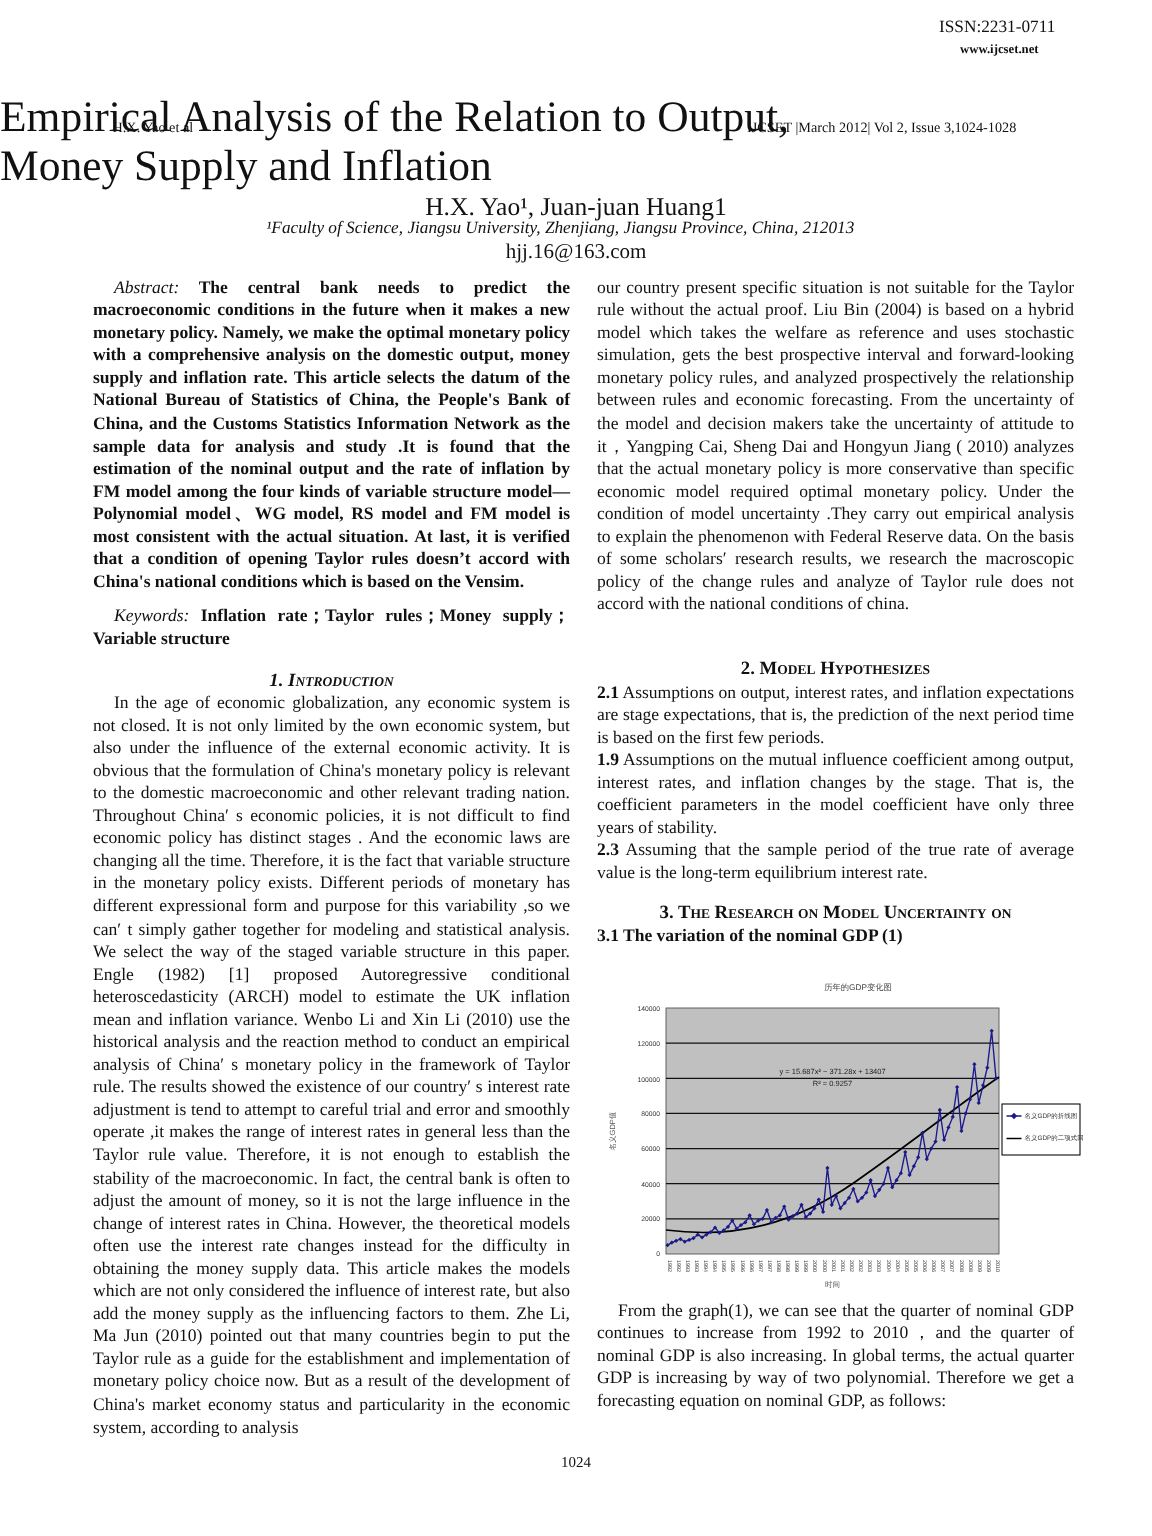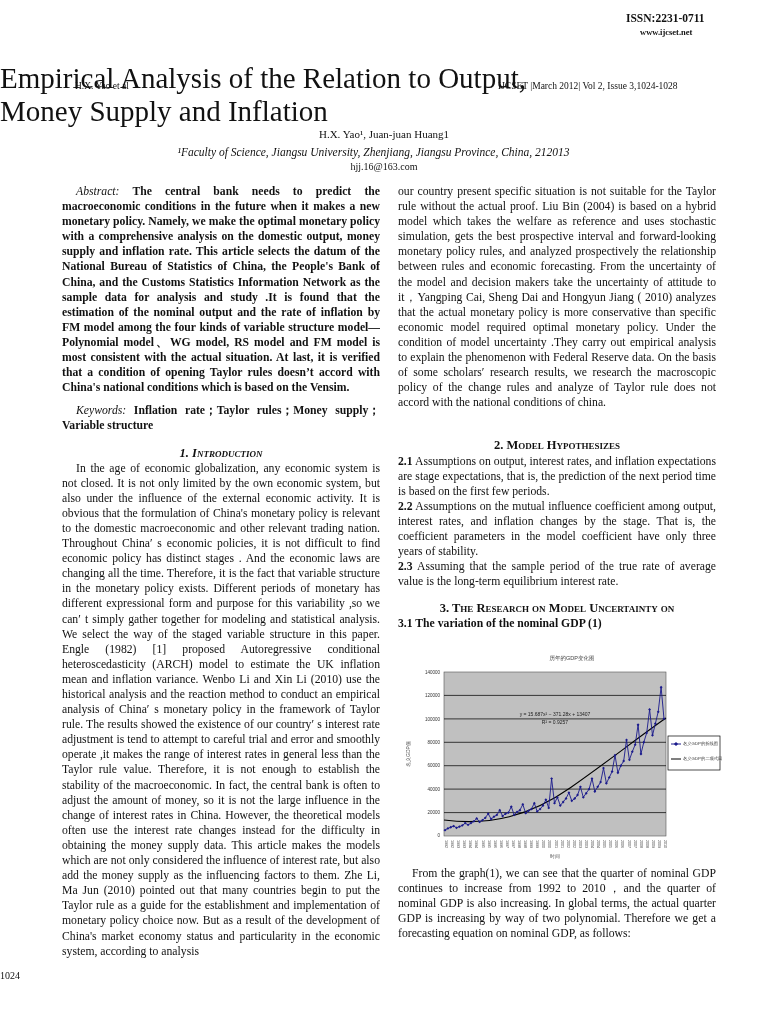--- a/index.html
+++ b/index.html
@@ -1,32 +1,32 @@
 <!DOCTYPE html>
 <html><head>
 <meta charset="utf-8">
 <style>
   html,body{margin:0;padding:0;background:#fff;}
   body{width:768px;height:1024px;position:relative;overflow:hidden;font-family:"Liberation Serif","DejaVu Serif",serif;color:#111;}
   .abs{position:absolute;}
   .hdr{font-size:9.5px;margin-top:40px;}
-  .issn{font-weight:bold;font-size:11.5px;}
+  .issn{font-weight:normal;font-size:11.5px;}
   .web{font-size:8.5px;font-weight:bold;}
   .title{left:0;width:768px;font-size:29px;line-height:33px;top:62px;}
-  .authors{left:0;width:768px;text-align:center;top:128px;font-size:11px;}
+  .authors{left:0;width:768px;text-align:center;top:128px;font-size:17px;}
   .affil{left:0;width:747px;text-align:center;top:146px;font-size:11.5px;font-style:italic;}
-  .email{left:0;width:768px;text-align:center;top:161px;font-size:10px;}
+  .email{left:0;width:768px;text-align:center;top:161px;font-size:14px;}
   .col{font-size:11.7px;line-height:15.1px;text-align:justify;}
   .col p{margin:0;text-indent:14px;}
   .abstract{font-weight:bold;}
   .abstract i{font-weight:normal;}
   .sec{text-align:center;font-weight:bold;font-size:12.5px;font-variant:small-caps;}
   .b{font-weight:bold;}
   .chart{left:400px;top:648px;width:322px;height:212px;}
-  .pg{left:0;width:768px;top:970px;font-size:10px;}
+  .pg{left:0;width:768px;text-align:center;top:970px;font-size:10px;}
 </style>
 </head>
 <body>
 
 <div class="abs issn" style="left:626px;top:12px;">ISSN:2231-0711</div>
 <div class="abs web" style="left:640px;top:27px;">www.ijcset.net</div>
 <div class="abs hdr" style="left:75px;top:41px;">H.X. Yao et al</div>
 <div class="abs hdr" style="left:498px;top:41px;">IJCSET |March 2012| Vol 2, Issue 3,1024-1028</div>
 
 <div class="abs title">
@@ -41,21 +41,21 @@
   <p class="abstract"><i>Abstract:</i> <span>The central bank needs to predict the macroeconomic conditions in the future when it makes a new monetary policy. Namely, we make the optimal monetary policy with a comprehensive analysis on the domestic output, money supply and inflation rate. This article selects the datum of the National Bureau of Statistics of China, the People's Bank of China, and the Customs Statistics Information Network as the sample data for analysis and study .It is found that the estimation of the nominal output and the rate of inflation by FM model among the four kinds of variable structure model—Polynomial model、WG model, RS model and FM model is most consistent with the actual situation. At last, it is verified that a condition of opening Taylor rules doesn’t accord with China's national conditions which is based on the Vensim.</span></p>
   <p class="b" style="margin-top:8px;"><i style="font-weight:normal">Keywords:</i> <span>Inflation rate；Taylor rules；Money supply；Variable structure</span></p>
   <div class="sec" style="margin-top:12px;font-style:italic;">1. Introduction</div>
   <p>In the age of economic globalization, any economic system is not closed. It is not only limited by the own economic system, but also under the influence of the external economic activity. It is obvious that the formulation of China's monetary policy is relevant to the domestic macroeconomic and other relevant trading nation. Throughout China′ s economic policies, it is not difficult to find economic policy has distinct stages . And the economic laws are changing all the time. Therefore, it is the fact that variable structure in the monetary policy exists. Different periods of monetary has different expressional form and purpose for this variability ,so we can′ t simply gather together for modeling and statistical analysis. We select the way of the staged variable structure in this paper. Engle (1982) [1] proposed Autoregressive conditional heteroscedasticity (ARCH) model to estimate the UK inflation mean and inflation variance. Wenbo Li and Xin Li (2010) use the historical analysis and the reaction method to conduct an empirical analysis of China′ s monetary policy in the framework of Taylor rule. The results showed the existence of our country′ s interest rate adjustment is tend to attempt to careful trial and error and smoothly operate ,it makes the range of interest rates in general less than the Taylor rule value. Therefore, it is not enough to establish the stability of the macroeconomic. In fact, the central bank is often to adjust the amount of money, so it is not the large influence in the change of interest rates in China. However, the theoretical models often use the interest rate changes instead for the difficulty in obtaining the money supply data. This article makes the models which are not only considered the influence of interest rate, but also add the money supply as the influencing factors to them. Zhe Li, Ma Jun (2010) pointed out that many countries begin to put the Taylor rule as a guide for the establishment and implementation of monetary policy choice now. But as a result of the development of China's market economy status and particularity in the economic system, according to analysis</p>
 </div>
 
 <div class="abs col" style="left:398px;top:184px;width:318px;">
   <p style="text-indent:0">our country present specific situation is not suitable for the Taylor rule without the actual proof. Liu Bin (2004) is based on a hybrid model which takes the welfare as reference and uses stochastic simulation, gets the best prospective interval and forward-looking monetary policy rules, and analyzed prospectively the relationship between rules and economic forecasting. From the uncertainty of the model and decision makers take the uncertainty of attitude to it，Yangping Cai, Sheng Dai and Hongyun Jiang ( 2010) analyzes that the actual monetary policy is more conservative than specific economic model required optimal monetary policy. Under the condition of model uncertainty .They carry out empirical analysis to explain the phenomenon with Federal Reserve data. On the basis of some scholars′ research results, we research the macroscopic policy of the change rules and analyze of Taylor rule does not accord with the national conditions of china.</p>
   <div class="sec" style="margin-top:28px;">2. Model Hypothesizes</div>
   <div><span class="b">2.1</span> <span>Assumptions on output, interest rates, and inflation expectations are stage expectations, that is, the prediction of the next period time is based on the first few periods.</span></div>
-  <div><span class="b">2.2</span> <span>Assumptions on the mutual influence coefficient among output, interest rates, and inflation changes by the stage. That is, the coefficient parameters in the model coefficient have only three years of stability.</span></div>
+  <div><span class="b">1.9</span> <span>Assumptions on the mutual influence coefficient among output, interest rates, and inflation changes by the stage. That is, the coefficient parameters in the model coefficient have only three years of stability.</span></div>
   <div><span class="b">2.3</span> <span>Assuming that the sample period of the true rate of average value is the long-term equilibrium interest rate.</span></div>
   <div class="sec" style="margin-top:12px;line-height:15px;">
     <div>3. The Research on Model Uncertainty on</div>
   </div>
   <div class="b">3.1 The variation of the nominal GDP (1)</div>
 </div>
 
 <div class="abs chart">
   <svg width="322" height="212" viewBox="0 0 322 212" font-family="Liberation Sans, sans-serif">
     <text x="172" y="12" font-size="5.5" text-anchor="middle" fill="#444">历年的GDP变化图</text>

